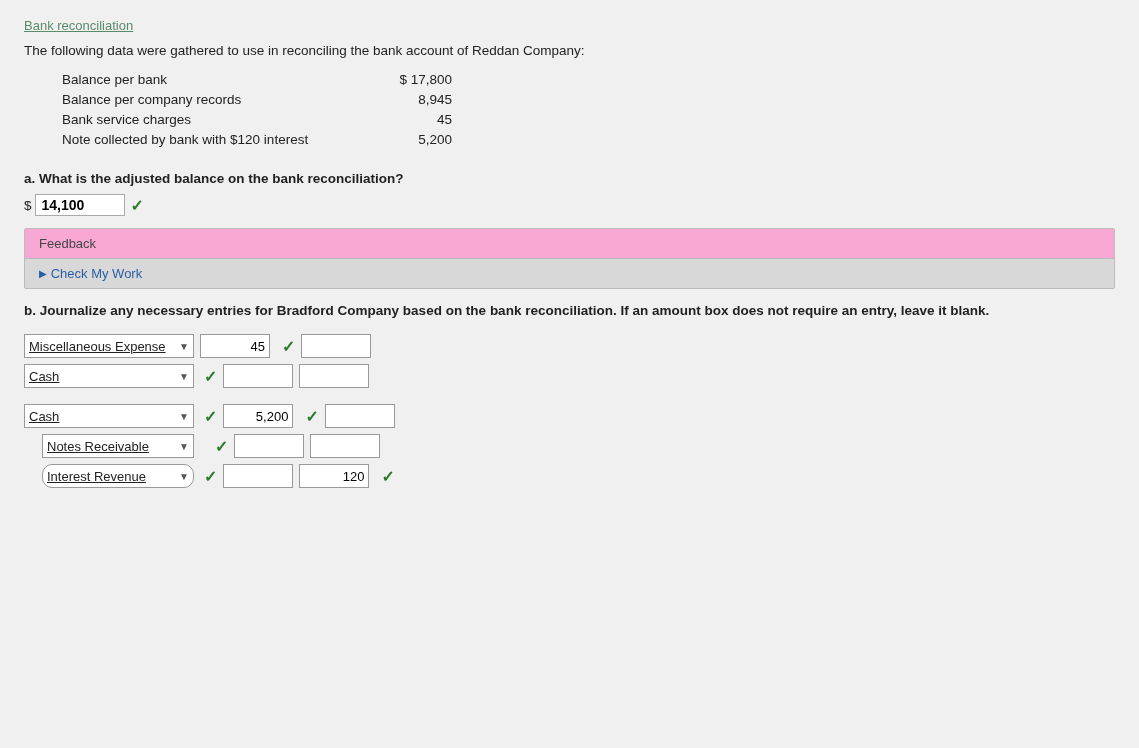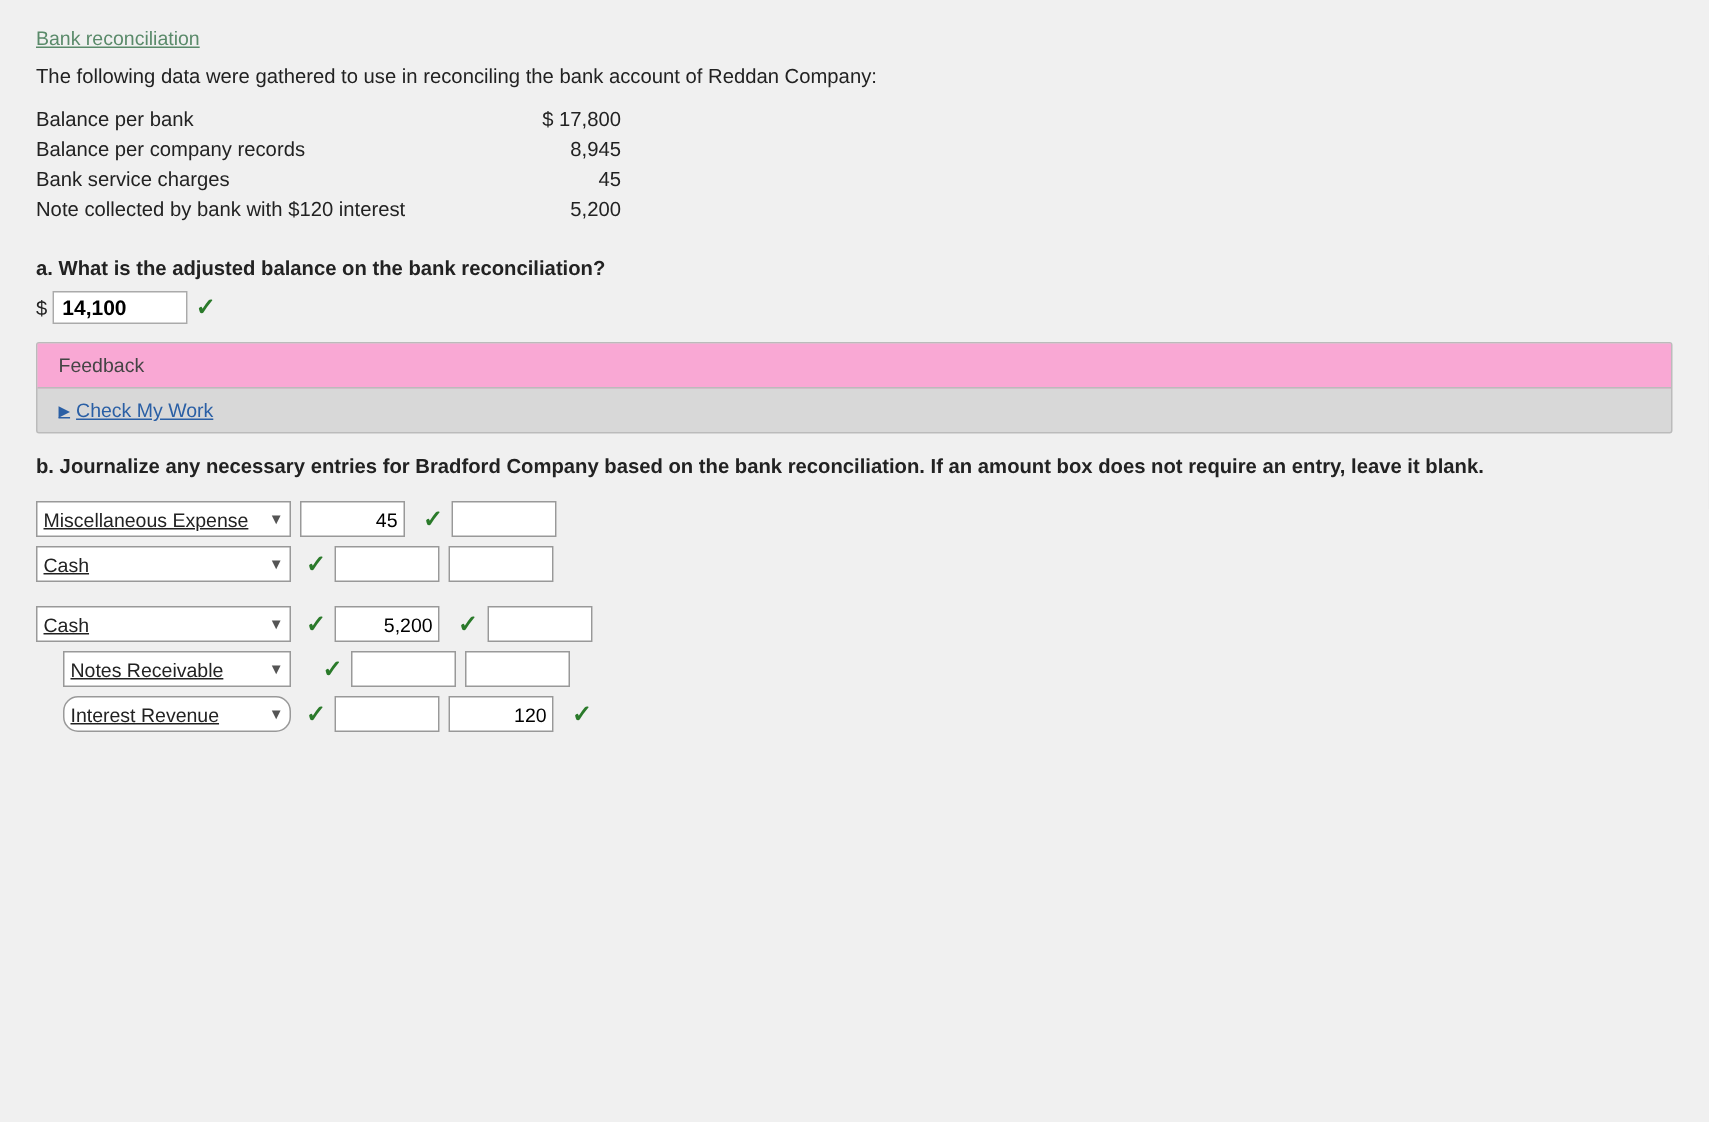--- a/index.html
+++ b/index.html
@@ -29,20 +29,21 @@
       margin-bottom: 14px;
       color: #222;
     }
     .data-table {
       margin-bottom: 18px;
     }
     .data-row {
       display: flex;
       align-items: baseline;
       margin-bottom: 5px;
+      margin-left: 38px;
     }
     .data-label {
       width: 320px;
       font-size: 13.5px;
       color: #222;
     }
     .data-value {
       font-size: 13.5px;
       color: #222;
       text-align: right;
@@ -94,21 +95,20 @@
       background: #f9a8d4;
     }
     .feedback-body {
       padding: 7px 14px;
       font-size: 13px;
     }
     .check-my-work {
       color: #2a5fa5;
       font-size: 13px;
       cursor: pointer;
-      text-decoration: underline;
       display: flex;
       align-items: center;
       gap: 4px;
     }
     .check-my-work::before {
       content: '▶';
       font-size: 10px;
       color: #2a5fa5;
     }
     .part-b-label {

